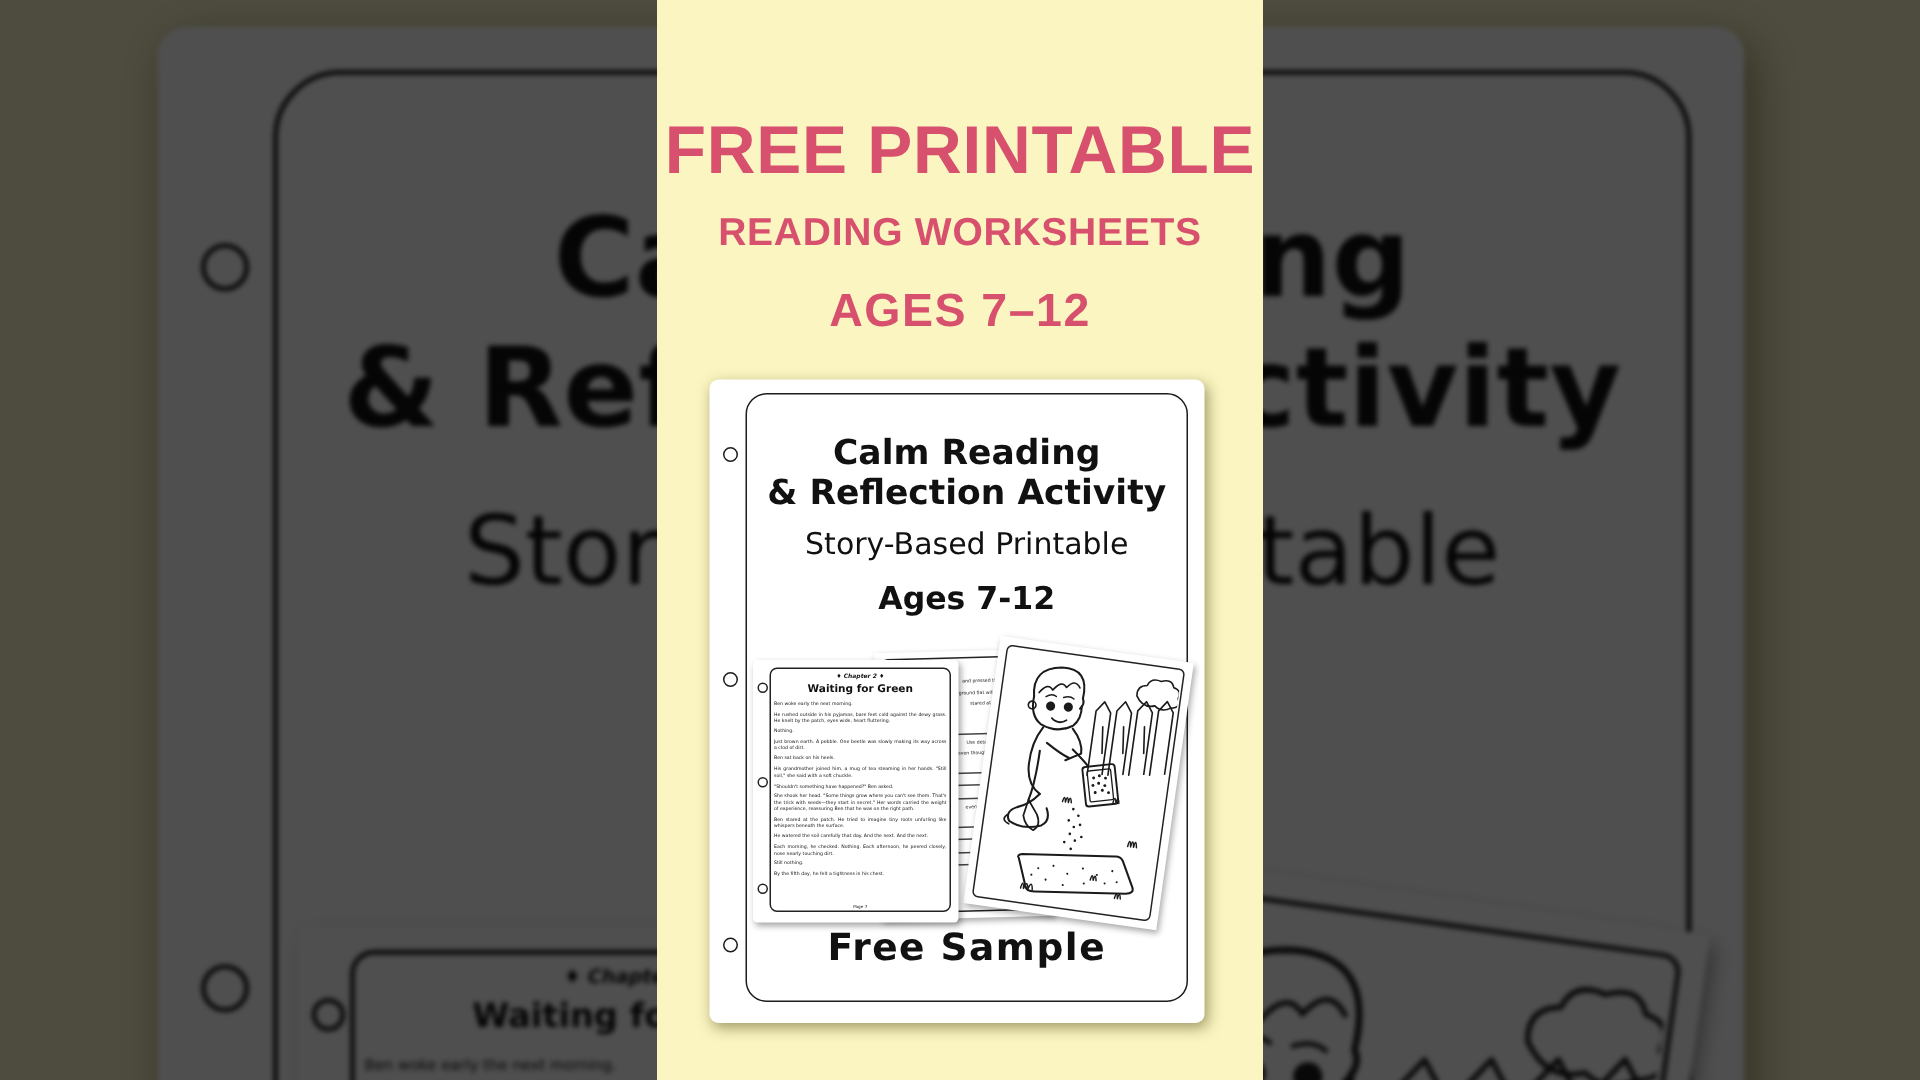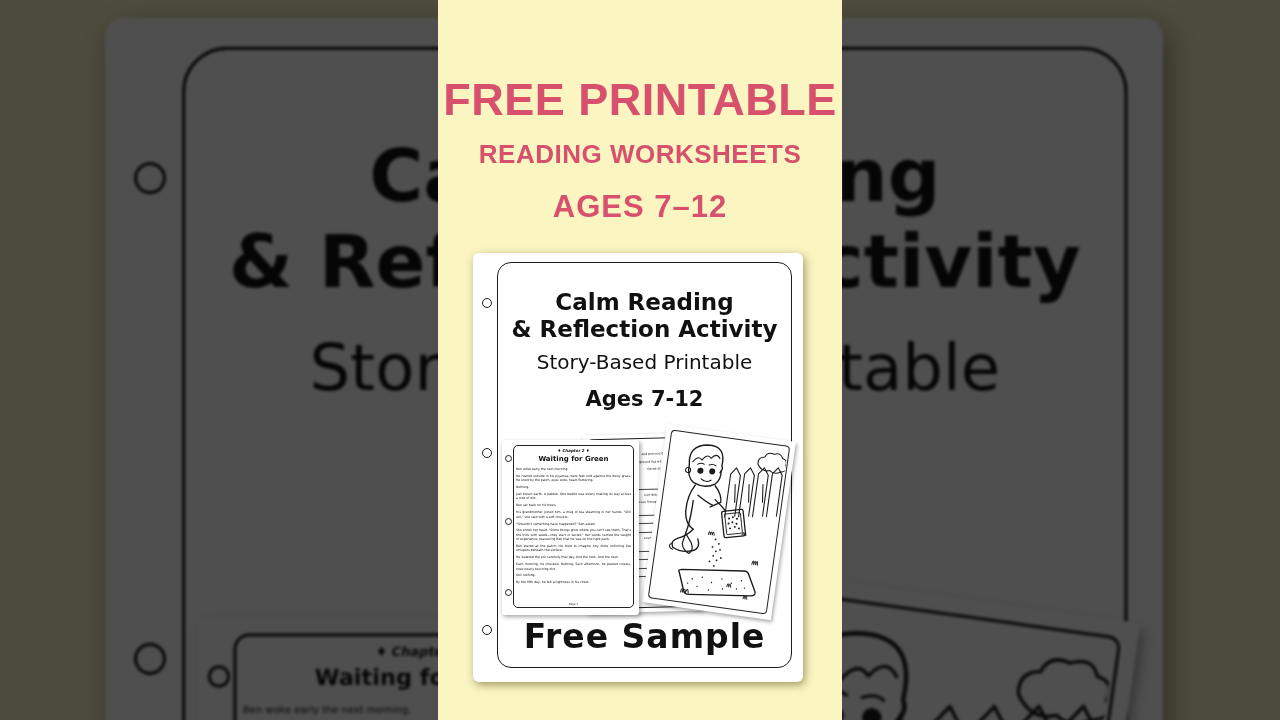--- a/index.html
+++ b/index.html
@@ -31,21 +31,21 @@
   .inner-border{position:absolute;left:24px;top:9px;right:11px;bottom:14px;
                 border:1.6px solid var(--ink);border-radius:14px;}
   .hole{position:absolute;left:9px;width:8px;height:8px;border:1.4px solid var(--ink);
         border-radius:50%;background:var(--paper);}
   .hole.n1{top:45px}.hole.n2{top:195px}.hole.n3{top:372px}
   .cline{position:absolute;left:24px;right:11px;text-align:center;color:#111;}
   .ct1{top:36px;font-size:23px;font-weight:bold;}
   .ct2{top:63px;font-size:23px;font-weight:bold;}
   .csub{top:97px;font-size:20px;}
   .cages{top:134px;font-size:21px;font-weight:bold;}
-  .cfree{top:364px;font-size:33px;font-weight:bold;letter-spacing:1px;}
+  .cfree{top:364px;font-size:25px;font-weight:bold;letter-spacing:1px;}
 
   
   .page{position:absolute;background:var(--paper);box-shadow:1.5px 2px 4px rgba(0,0,0,.35);}
   .pg-border{position:absolute;border:1.2px solid #222;border-radius:5px;}
 
   .page.questions{left:112px;top:181px;width:115px;height:178px;transform:rotate(-1.5deg);z-index:1;}
   .page.questions .pg-border{left:4px;top:4px;right:4px;bottom:4px;}
   .q-content{position:absolute;left:8px;top:8px;right:8px;bottom:8px;overflow:hidden;}
   .qtext{font-size:3.1px;line-height:1.3;text-align:right;margin:3.2px 0;white-space:nowrap;
          overflow:hidden;color:#222;}

